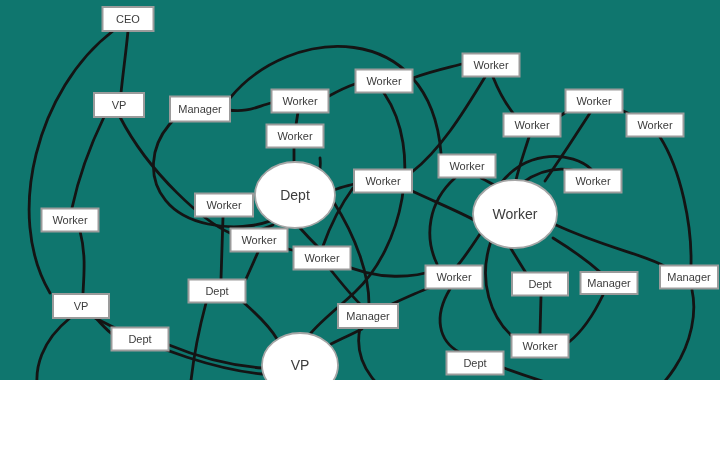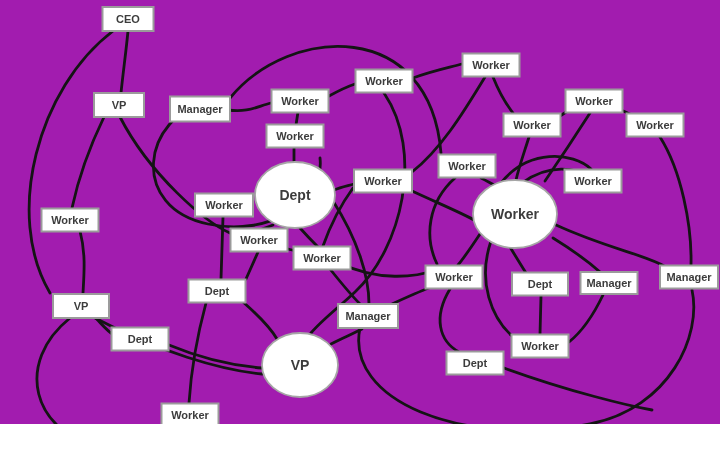--- a/index.html
+++ b/index.html
@@ -1,17 +1,17 @@
 <!DOCTYPE html>
 <html><head>
 <meta charset="utf-8">
 <style>
   html,body{margin:0;padding:0;background:#ffffff;}
-  #stage{position:relative;width:720px;height:424px;background:#a21caf;overflow:hidden;
-         font-family:"Liberation Sans",sans-serif;font-weight:bold;}
+  #stage{position:relative;width:720px;height:380px;background:#0f766e;overflow:hidden;
+         font-family:"Liberation Sans",sans-serif;}
   svg{display:block}
   .edge{fill:none;stroke-linecap:round;}
   .node-label{text-anchor:middle;}
 </style>
 </head>
 <body>
 
 <div id="stage">
   <svg id="net" width="720" height="457" viewBox="0 0 720 457">
       <path d="M128,31 C126,52 123,73 121,93" class="edge" stroke="#141414" stroke-width="2.8" fill="none"></path>

